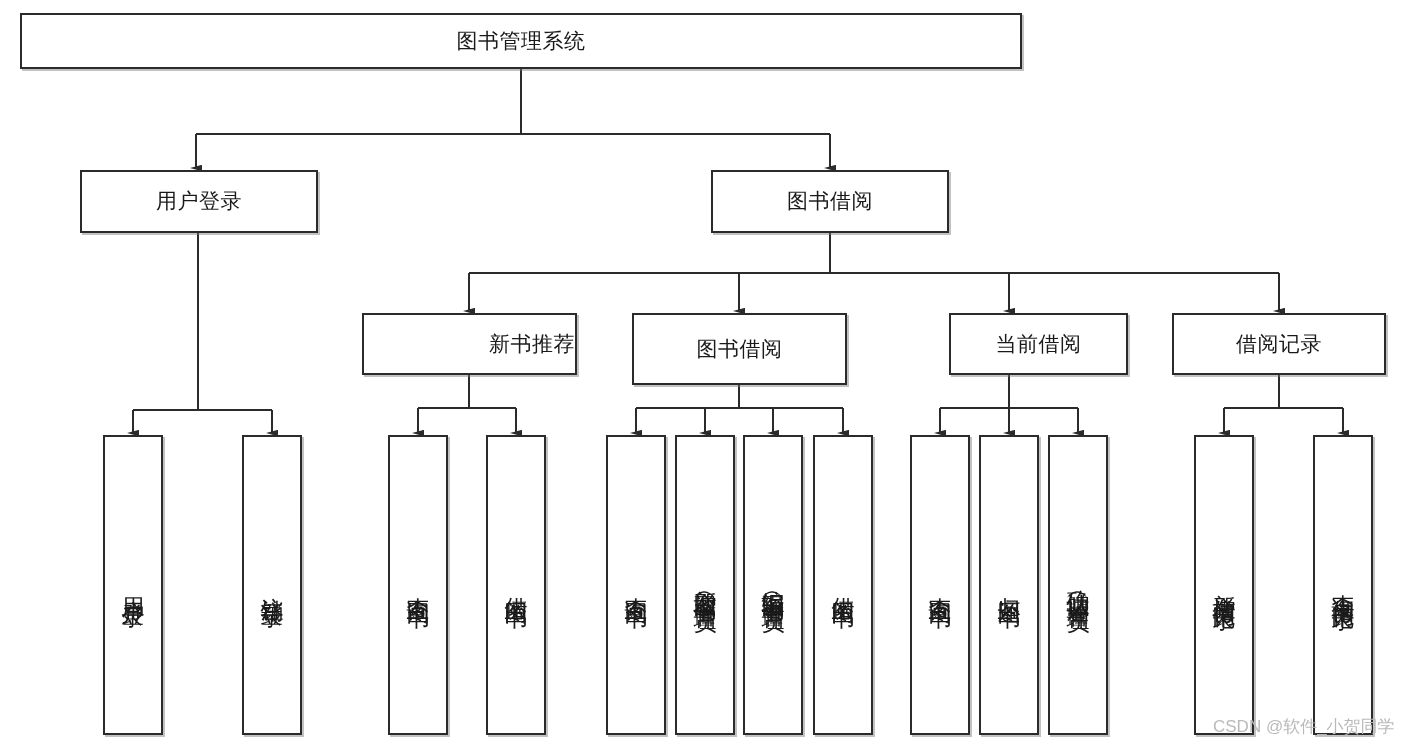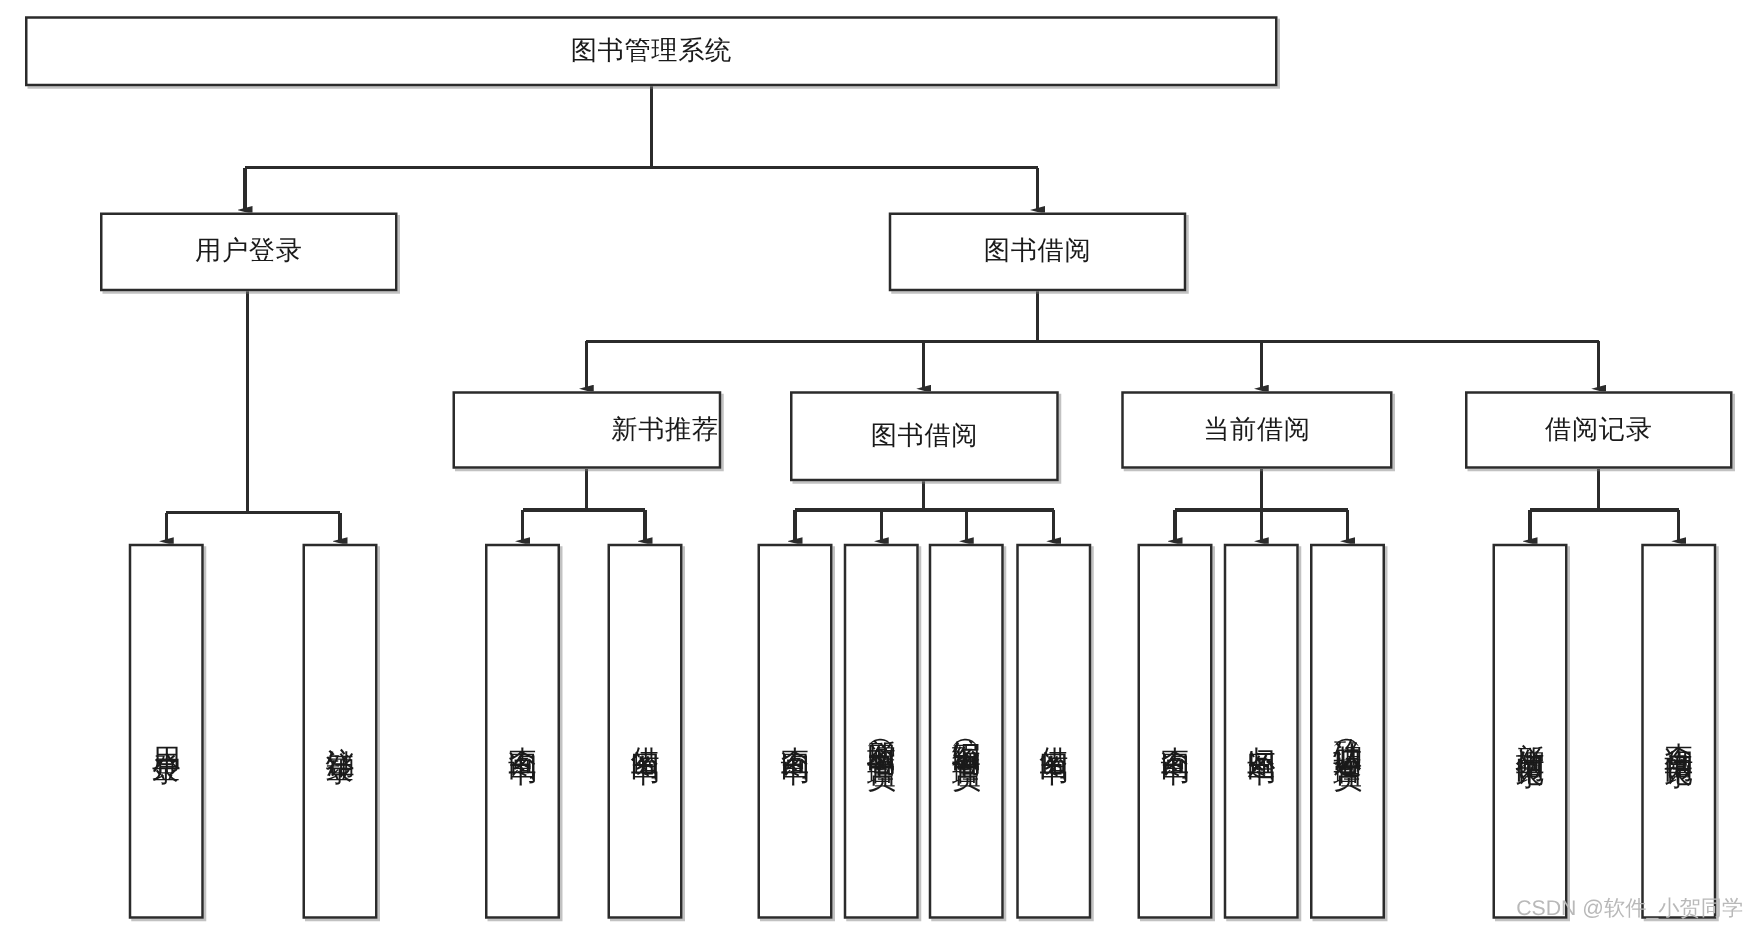--- a/index.html
+++ b/index.html
@@ -138,21 +138,21 @@
   <div class="node horizontal" style="left:711px; top:170px; width:238px; height:63px;">
     <span class="label">图书借阅</span>
   </div>
 
   <div class="node horizontal" style="left:362px; top:313px; width:215px; height:62px;justify-content:flex-end;">
     <span class="label">新书推荐</span>
   </div>
   <div class="node horizontal" style="left:632px; top:313px; width:215px; height:72px;">
     <span class="label">图书借阅</span>
   </div>
-  <div class="node horizontal" style="left:897px; top:313px; width:217px; height:62px;">
+  <div class="node horizontal" style="left:949px; top:313px; width:179px; height:62px;">
     <span class="label">当前借阅</span>
   </div>
   <div class="node horizontal" style="left:1172px; top:313px; width:214px; height:62px;">
     <span class="label">借阅记录</span>
   </div>
 
   <div class="node vertical" style="left:103px; top:435px; width:60px; height:300px;">
     <span class="label">用户登录</span>
   </div>
   <div class="node vertical" style="left:242px; top:435px; width:60px; height:300px;">

